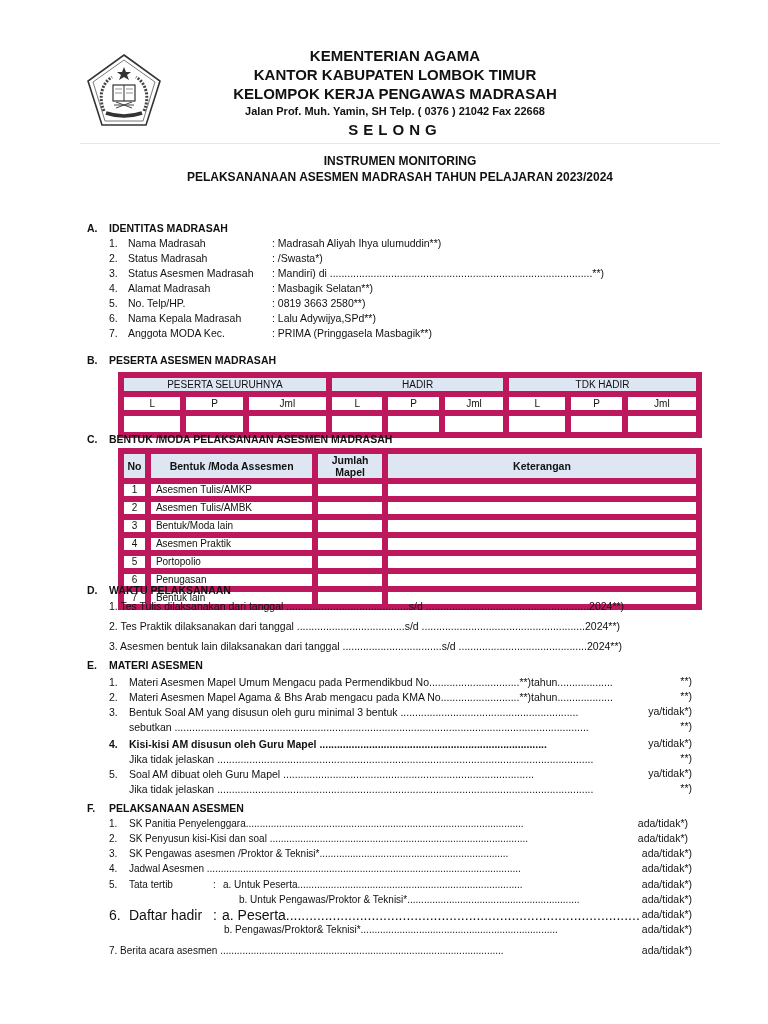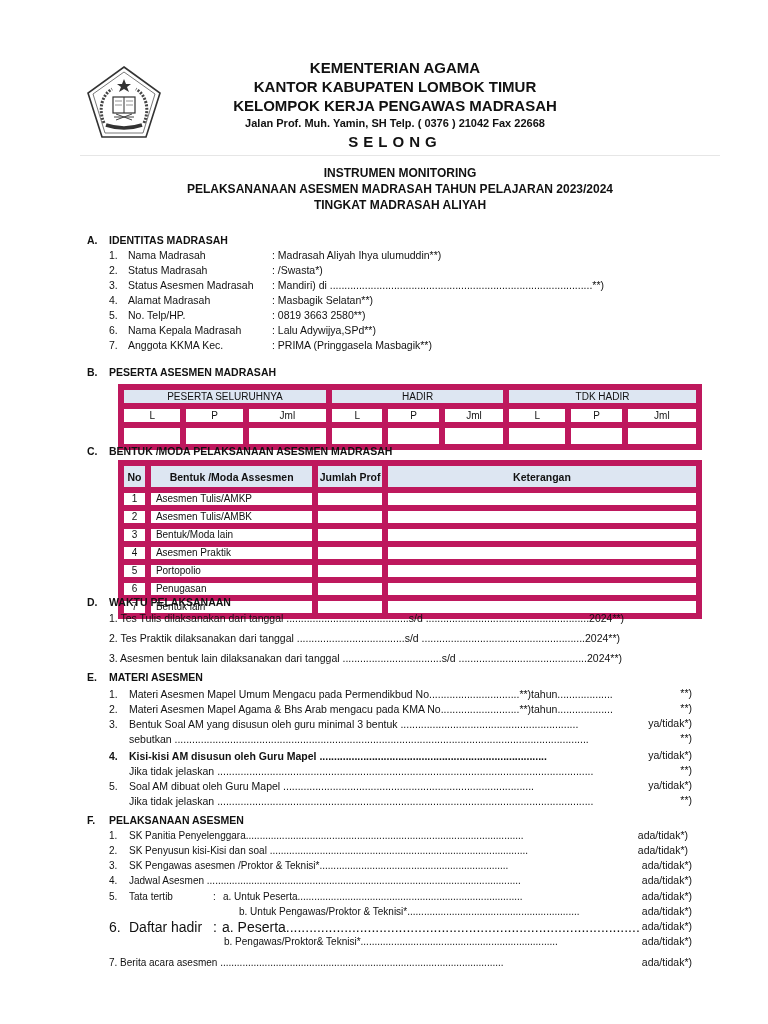--- a/index.html
+++ b/index.html
@@ -1,18 +1,18 @@
 <!DOCTYPE html>
 <html><head>
 <meta charset="utf-8">
 <style>
   * { box-sizing: border-box; margin: 0; padding: 0; }
   html, body { width: 768px; height: 1024px; background: #ffffff; overflow: hidden; }
   body { font-family: "Liberation Sans", sans-serif; color: #111; font-size: 10.5px; position: relative; }
-  .page { position: absolute; left: 0; top: 12px; width: 768px; height: 780px; }
+  .page { position: absolute; left: 0; top: 0; width: 768px; height: 780px; }
 
   
   .logo { position: absolute; left: 86px; top: 53px; width: 76px; height: 74px; }
   .kop { position: absolute; left: 190px; top: 46px; width: 410px; text-align: center; }
   .kop .l1, .kop .l2, .kop .l3 { font-weight: bold; font-size: 15px; line-height: 19px; }
   .kop .addr { font-weight: bold; font-size: 11px; line-height: 16px; }
   .kop .city { font-weight: bold; font-size: 15px; letter-spacing: 5px; line-height: 22px; }
   .rule { position: absolute; left: 80px; top: 143px; width: 640px; height: 1px; background: #e6e6e6; }
 
   .title { position: absolute; left: 80px; top: 153px; width: 640px; text-align: center; font-weight: bold; font-size: 12px; line-height: 16px; }
@@ -69,21 +69,20 @@
     <div class="l2">KANTOR KABUPATEN LOMBOK TIMUR</div>
     <div class="l3">KELOMPOK KERJA PENGAWAS MADRASAH</div>
     <div class="addr">Jalan Prof. Muh. Yamin, SH Telp. ( 0376 ) 21042 Fax 22668</div>
     <div class="city">SELONG</div>
   </div>
   <div class="rule"></div>
 
   <div class="title">
     <div>INSTRUMEN MONITORING</div>
     <div>PELAKSANANAAN ASESMEN MADRASAH TAHUN PELAJARAN 2023/2024</div>
-    <div>TINGKAT MADRASAH ALIYAH</div>
   </div>
 
   <div class="sec-h" style="top:222px;">
     <span class="let">A.</span><span>IDENTITAS MADRASAH</span>
   </div>
   <div>
     <div class="row" style="top:236px;left:0;">
         <span class="a-num">1.</span>
         <span class="a-lbl">Nama Madrasah</span>
         <span class="a-val">: Madrasah Aliyah Ihya ulumuddin**)</span>
@@ -108,21 +107,21 @@
         <span class="a-lbl">No. Telp/HP.</span>
         <span class="a-val">: 0819 3663 2580**)</span>
       </div>
     <div class="row" style="top:311px;left:0;">
         <span class="a-num">6.</span>
         <span class="a-lbl">Nama Kepala Madrasah</span>
         <span class="a-val">: Lalu Adywijya,SPd**)</span>
       </div>
     <div class="row" style="top:326px;left:0;">
         <span class="a-num">7.</span>
-        <span class="a-lbl">Anggota KKMA Kec.</span>
+        <span class="a-lbl">Anggota MODA Kec.</span>
         <span class="a-val">: PRIMA (Pringgasela Masbagik**)</span>
       </div>
   </div>
 
   <div class="sec-h" style="top:354px;">
     <span class="let">B.</span><span>PESERTA ASESMEN MADRASAH</span>
   </div>
   <table class="tb">
     <colgroup>
       <col style="width:63px">
@@ -173,21 +172,21 @@
     <colgroup>
         <col style="width:27px">
         <col style="width:169px">
         <col style="width:70px">
         <col style="width:318px">
       </colgroup>
     <tbody>
         <tr class="hdr">
       <th>No</th>
       <th>Bentuk /Moda Assesmen</th>
-      <th>Jumlah Prof</th>
+      <th>Jumlah Mapel</th>
       <th>Keterangan</th>
     </tr>
     <tr>
           <td>1</td>
           <td class="l">Asesmen Tulis/AMKP</td>
           <td></td>
           <td></td>
         </tr>
     <tr>
           <td>2</td>

